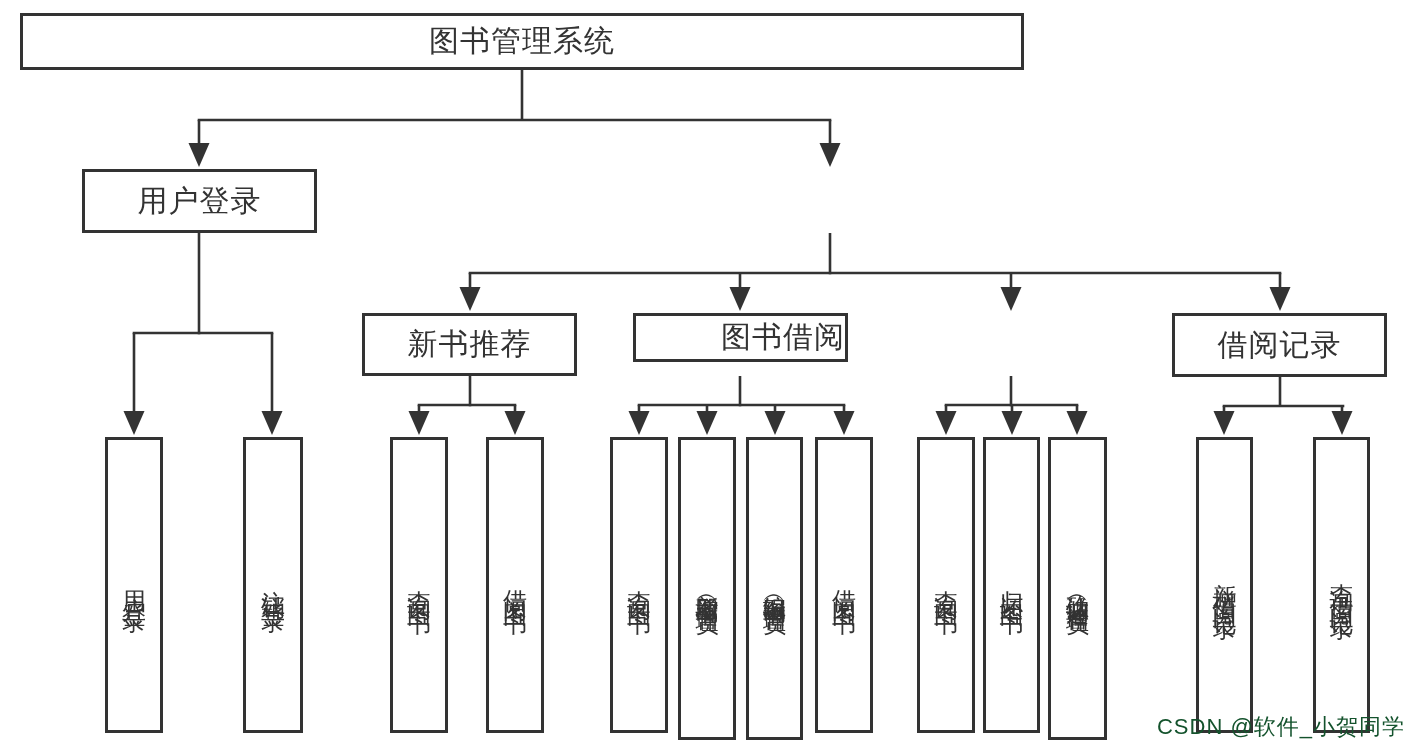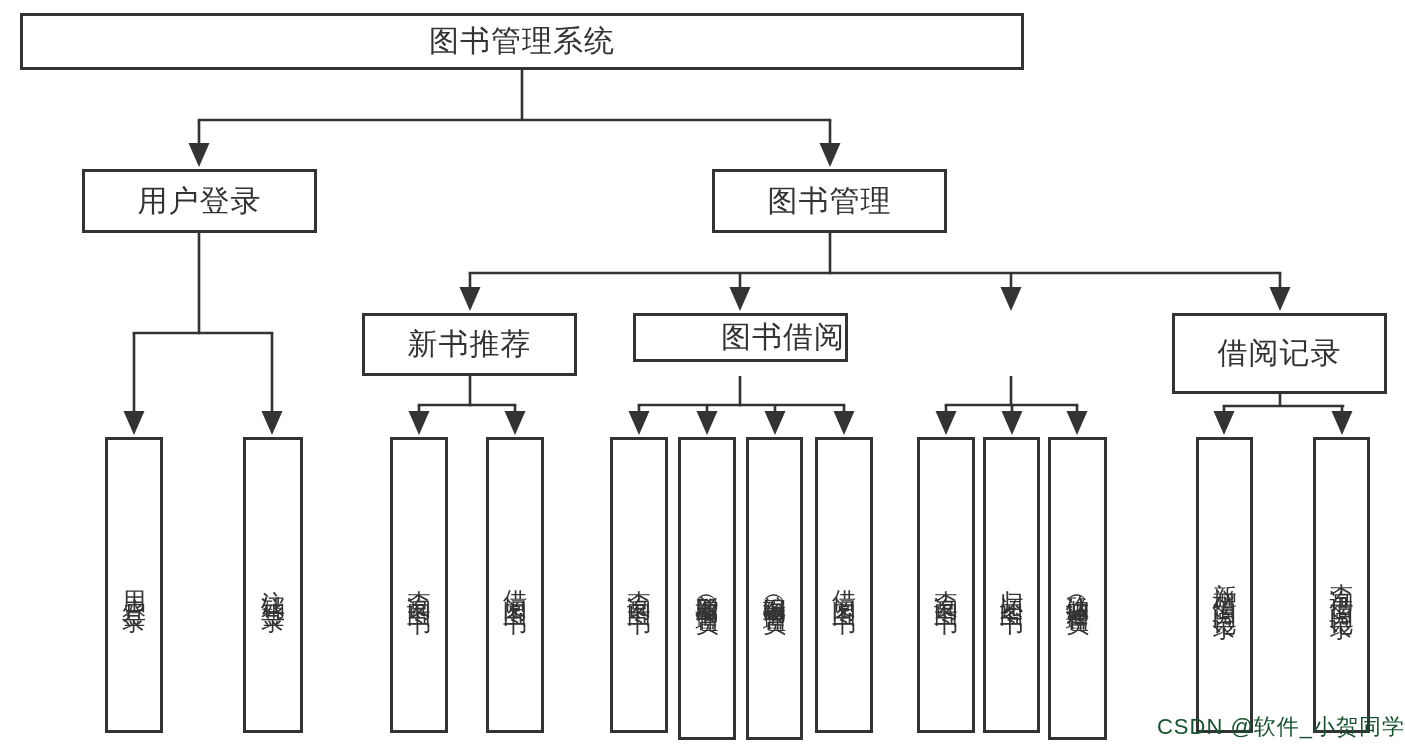--- a/index.html
+++ b/index.html
@@ -123,31 +123,28 @@
     </g>
   </svg>
 
   <div class="node" style="left:20px; top:13px; width:1004px; height:57px;">
     <span class="h-label">图书管理系统</span>
   </div>
 
   <div class="node" style="left:82px; top:169px; width:235px; height:64px;">
     <span class="h-label">用户登录</span>
   </div>
-  <div class="node" style="left:712px; top:169px; width:235px; height:64px;">
-    <span class="h-label">图书管理</span>
-  </div>
 
   <div class="node" style="left:362px; top:313px; width:215px; height:63px;align-items:center;">
     <span class="h-label">新书推荐</span>
   </div>
   <div class="node" style="left:633px; top:313px; width:215px; height:49px;justify-content:flex-end;">
     <span class="h-label">图书借阅</span>
   </div>
-  <div class="node" style="left:1172px; top:313px; width:215px; height:81px;">
+  <div class="node" style="left:1172px; top:313px; width:215px; height:64px;">
     <span class="h-label">借阅记录</span>
   </div>
 
   <div class="node leaf" style="left:105px;">
     <span class="v-label">用户登录</span>
   </div>
   <div class="node leaf" style="left:243px; width:60px;">
     <span class="v-label">注销登录</span>
   </div>
 

